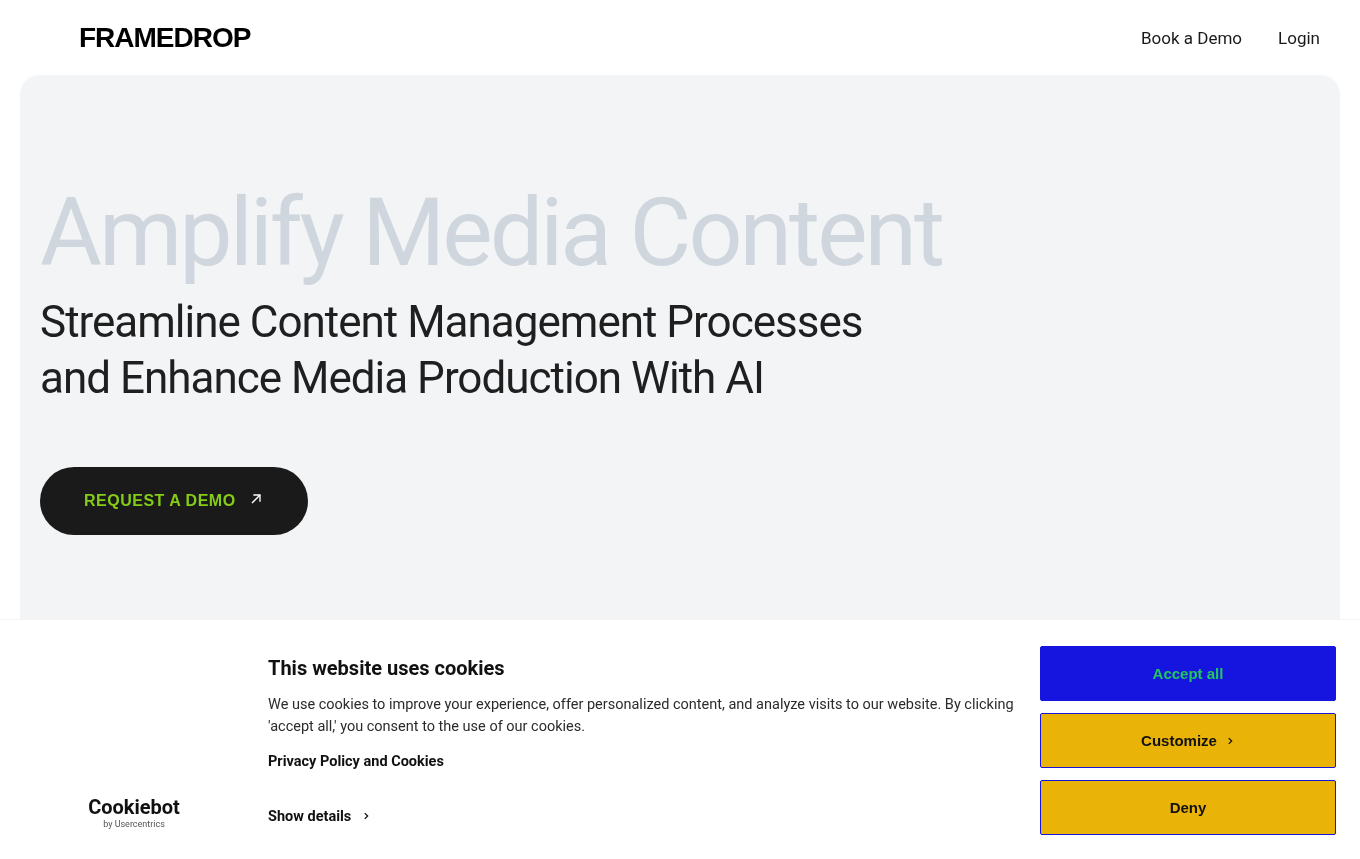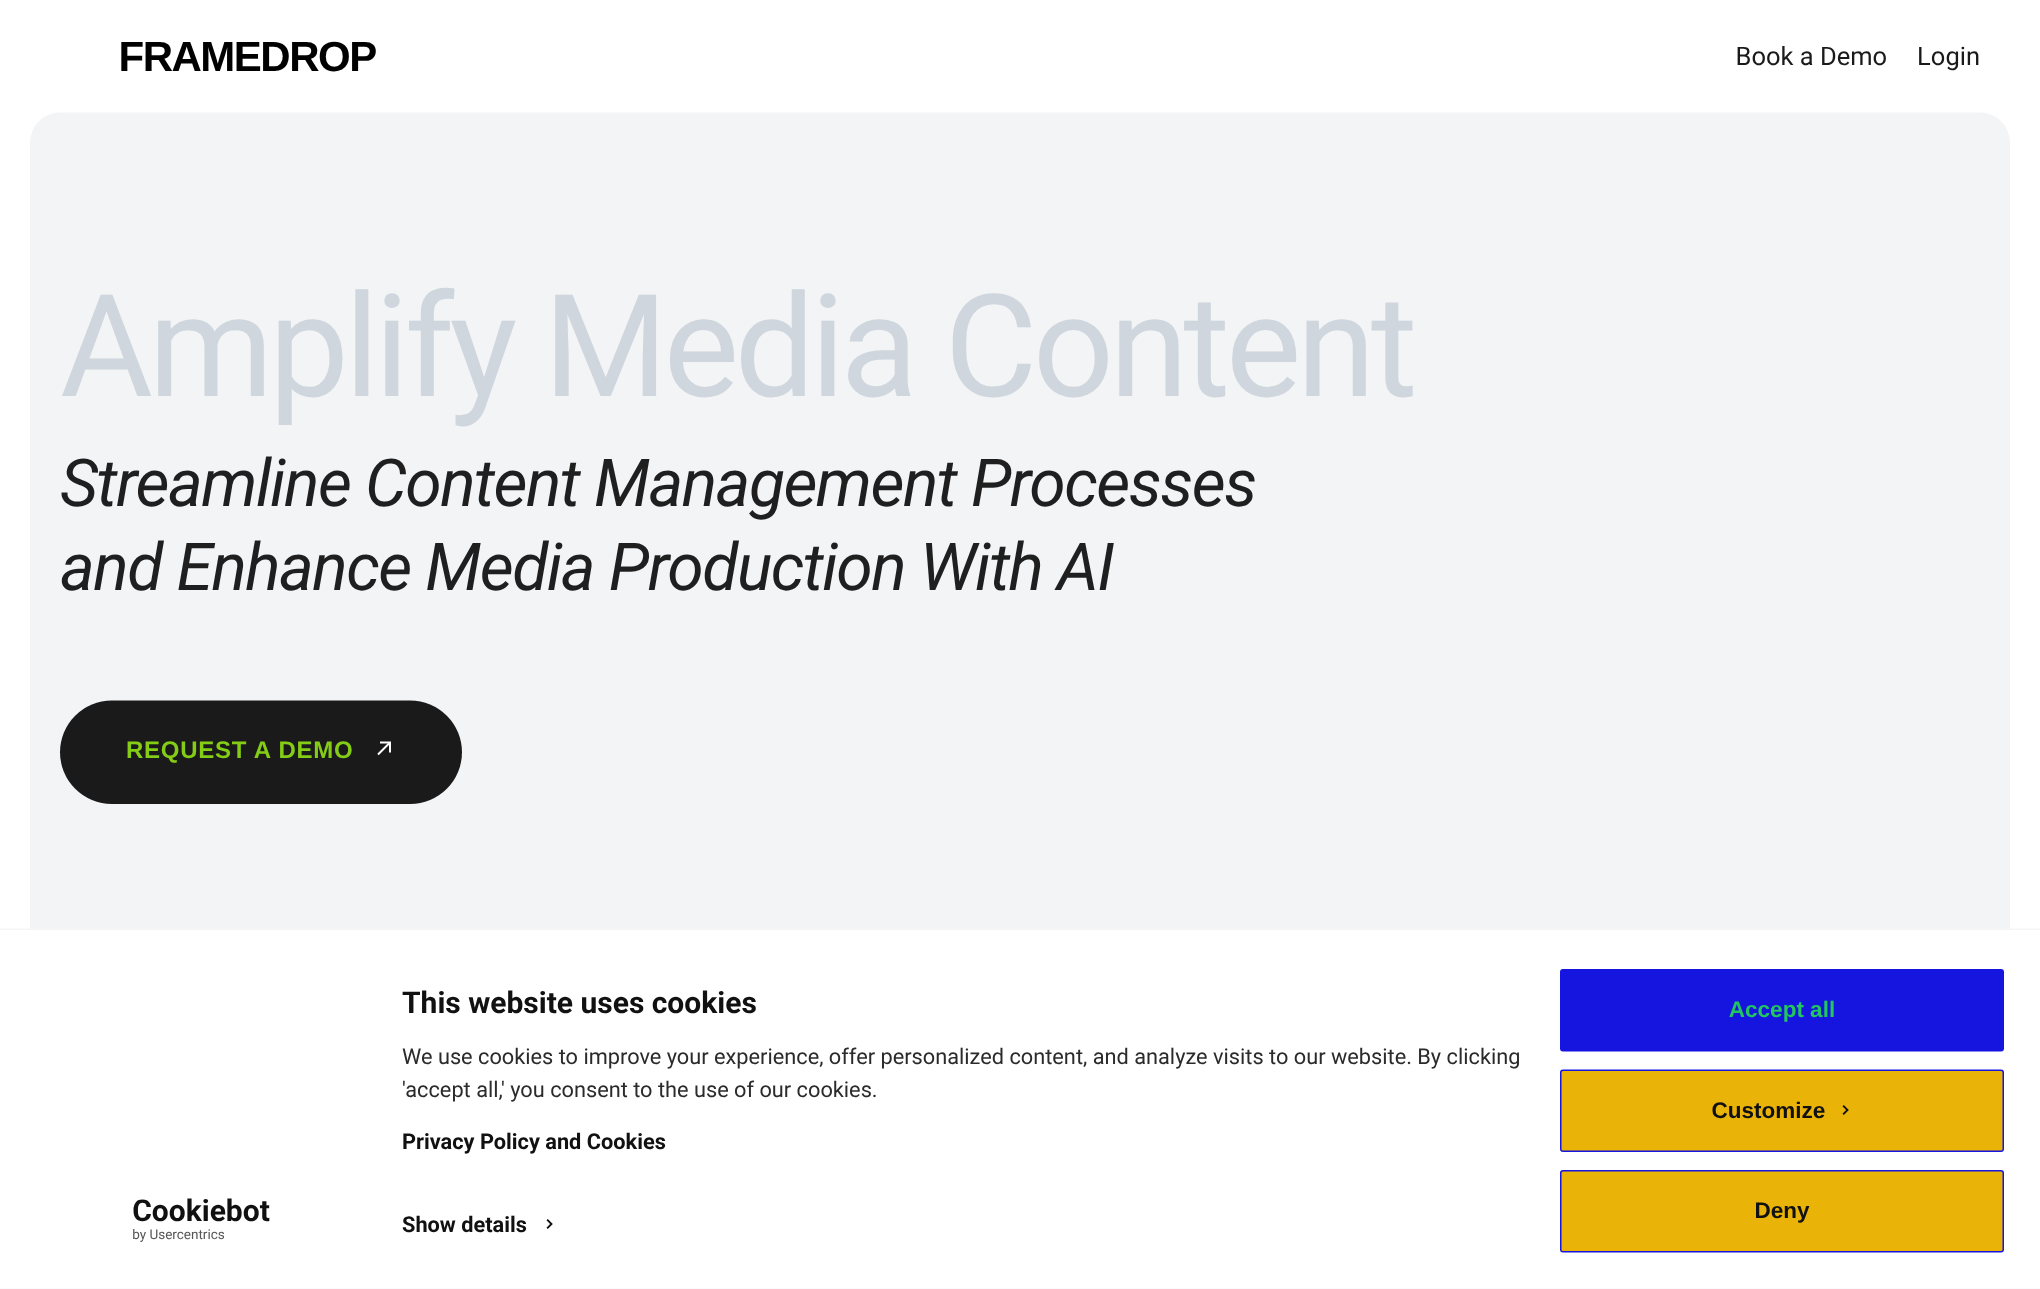--- a/index.html
+++ b/index.html
@@ -25,21 +25,21 @@
     }
     .logo {
       font-weight: 900;
       font-size: 28px;
       letter-spacing: -1px;
       color: #000;
       font-family: Arial Black, Arial, sans-serif;
     }
     .nav-links {
       display: flex;
-      gap: 20px;
+      gap: 36px;
       align-items: center;
     }
     .nav-link {
       font-size: 17px;
       color: #1a1a1a;
       text-decoration: none;
       cursor: pointer;
     }
     .hero {
       margin: 0 20px;
@@ -56,21 +56,20 @@
       line-height: 1.0;
       margin-bottom: 14px;
     }
     .hero-sub {
       font-size: 44px;
       font-weight: 400;
       color: #1f1f1f;
       letter-spacing: -1px;
       line-height: 1.28;
       margin-bottom: 60px;
-      font-style: italic;
     }
     .cta-button {
       display: inline-flex;
       align-items: center;
       gap: 12px;
       background: #1a1a1a;
       color: #84cc16;
       padding: 24px 44px;
       border-radius: 999px;
       border: none;
@@ -96,20 +95,21 @@
       align-items: stretch;
     }
     .cookie-brand {
       width: 220px;
       display: flex;
       align-items: flex-end;
       justify-content: center;
       padding-bottom: 6px;
     }
     .cookiebot-logo {
+      text-align: center;
       color: #111;
     }
     .cookiebot-logo .main {
       font-weight: 700;
       font-size: 20px;
       letter-spacing: 0px;
     }
     .cookiebot-logo .sub {
       font-size: 9px;
       color: #555;

